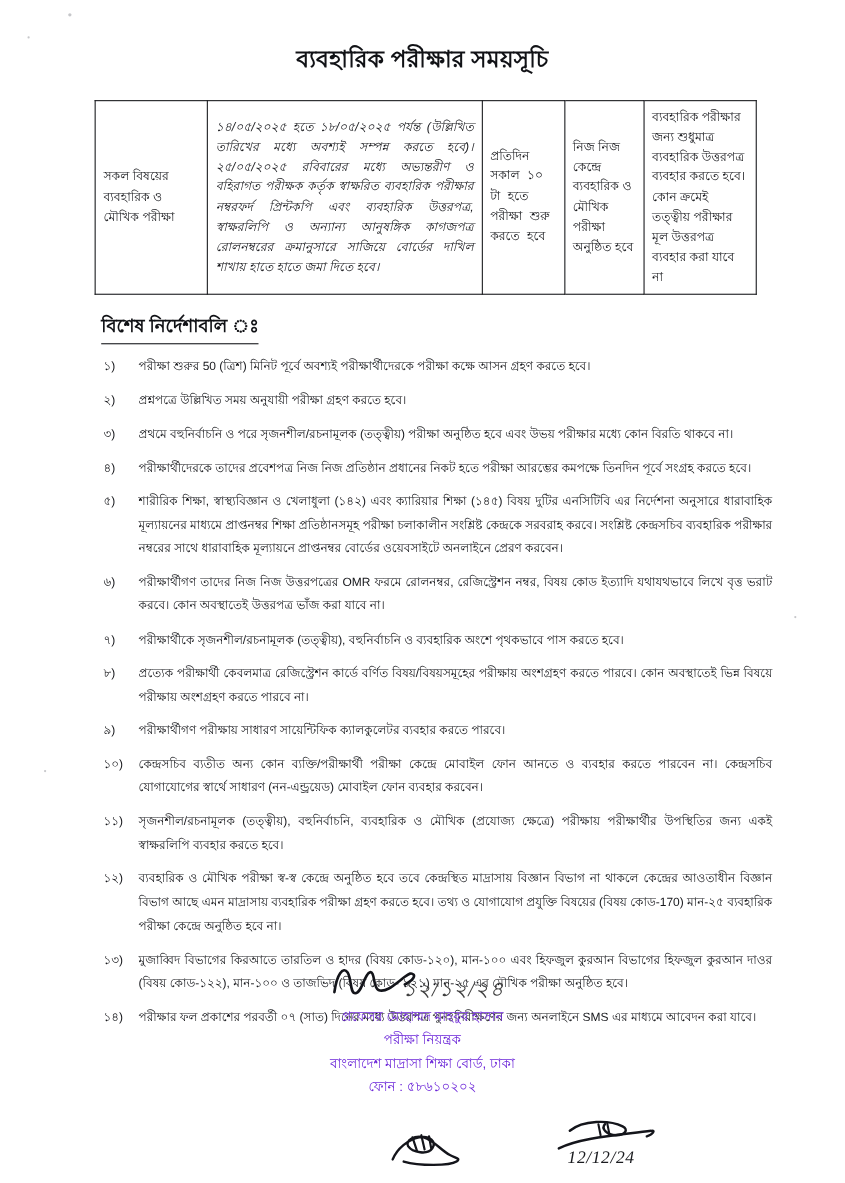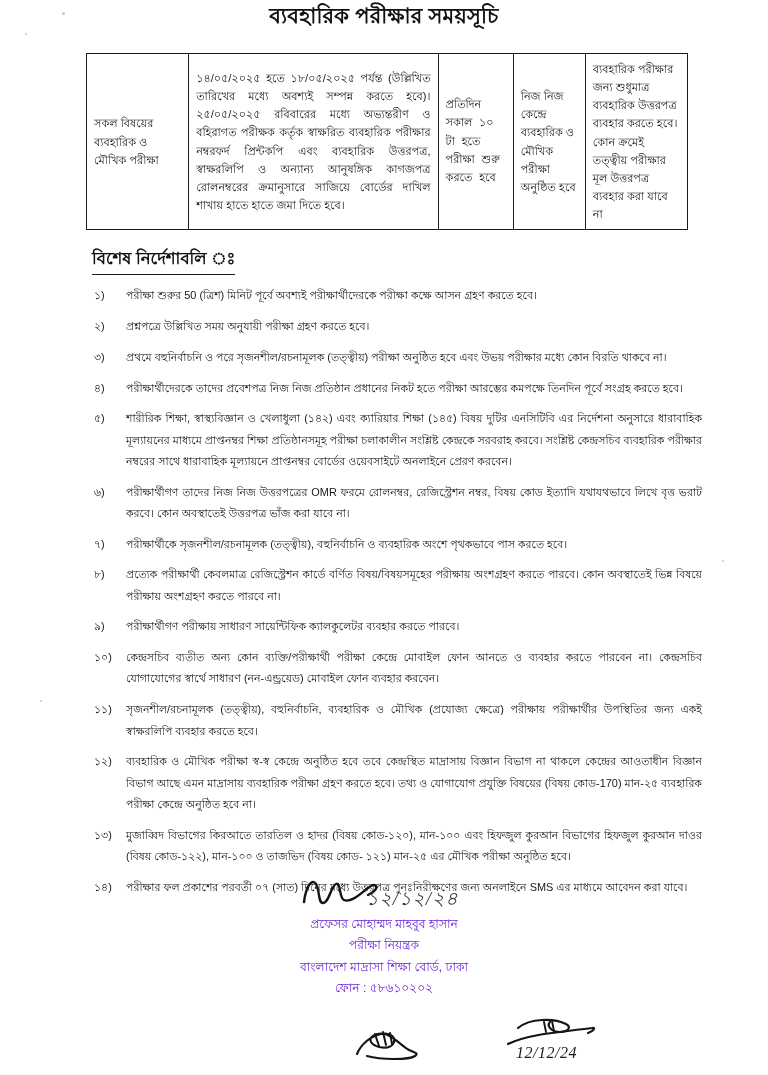--- a/index.html
+++ b/index.html
@@ -28,40 +28,41 @@
     border-radius: 50%;
     opacity: .5;
   }
 
   
   .doc-title {
     text-align: center;
     font-size: 21px;
     font-weight: 700;
     letter-spacing: .2px;
+    padding-top: 38px;
     color: #111216;
   }
 
   
   .sched-wrap { padding: 18px 80px 0 86px; }
   table.sched {
     width: 100%;
     border-collapse: collapse;
     table-layout: fixed;
   }
   table.sched td {
     border: 1.3px solid #1b1c20;
     vertical-align: middle;
     padding: 6px 7px;
     font-size: 11.2px;
     line-height: 1.62;
     color: #16171b;
   }
   td.c-subject  { width: 17%;   text-align: left; }
-  td.c-dates    { width: 41.5%; text-align: justify; text-align-last: left; }
+  td.c-dates    { width: 41.5%; text-align: justify; text-align-last: left; font-style: italic; }
   td.c-time     { width: 12.5%; font-family: Liberation Mono, monospace; }
   td.c-venue    { width: 12%;  }
   td.c-answer   { width: 17%;  }
 
   
   .instructions { padding: 16px 64px 0 92px; }
   .sec-heading {
     font-size: 16.5px;
     font-weight: 700;
     display: inline-block;

